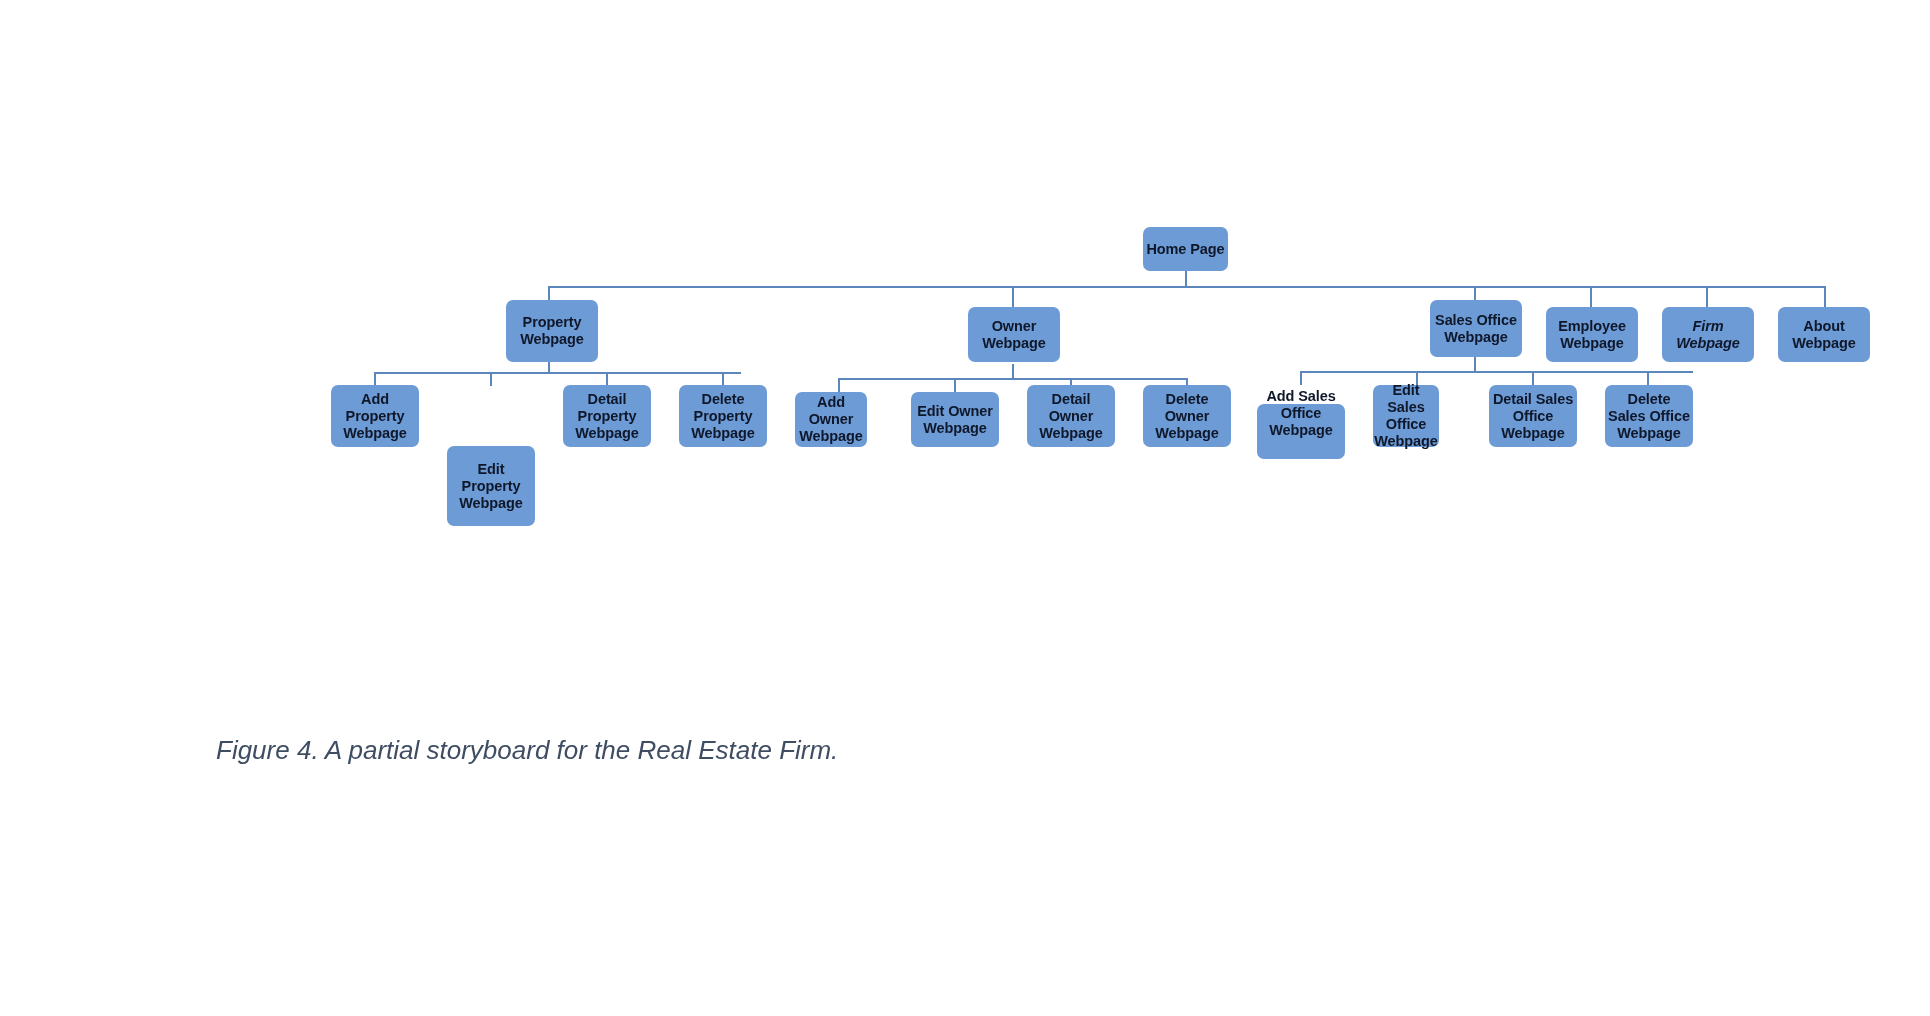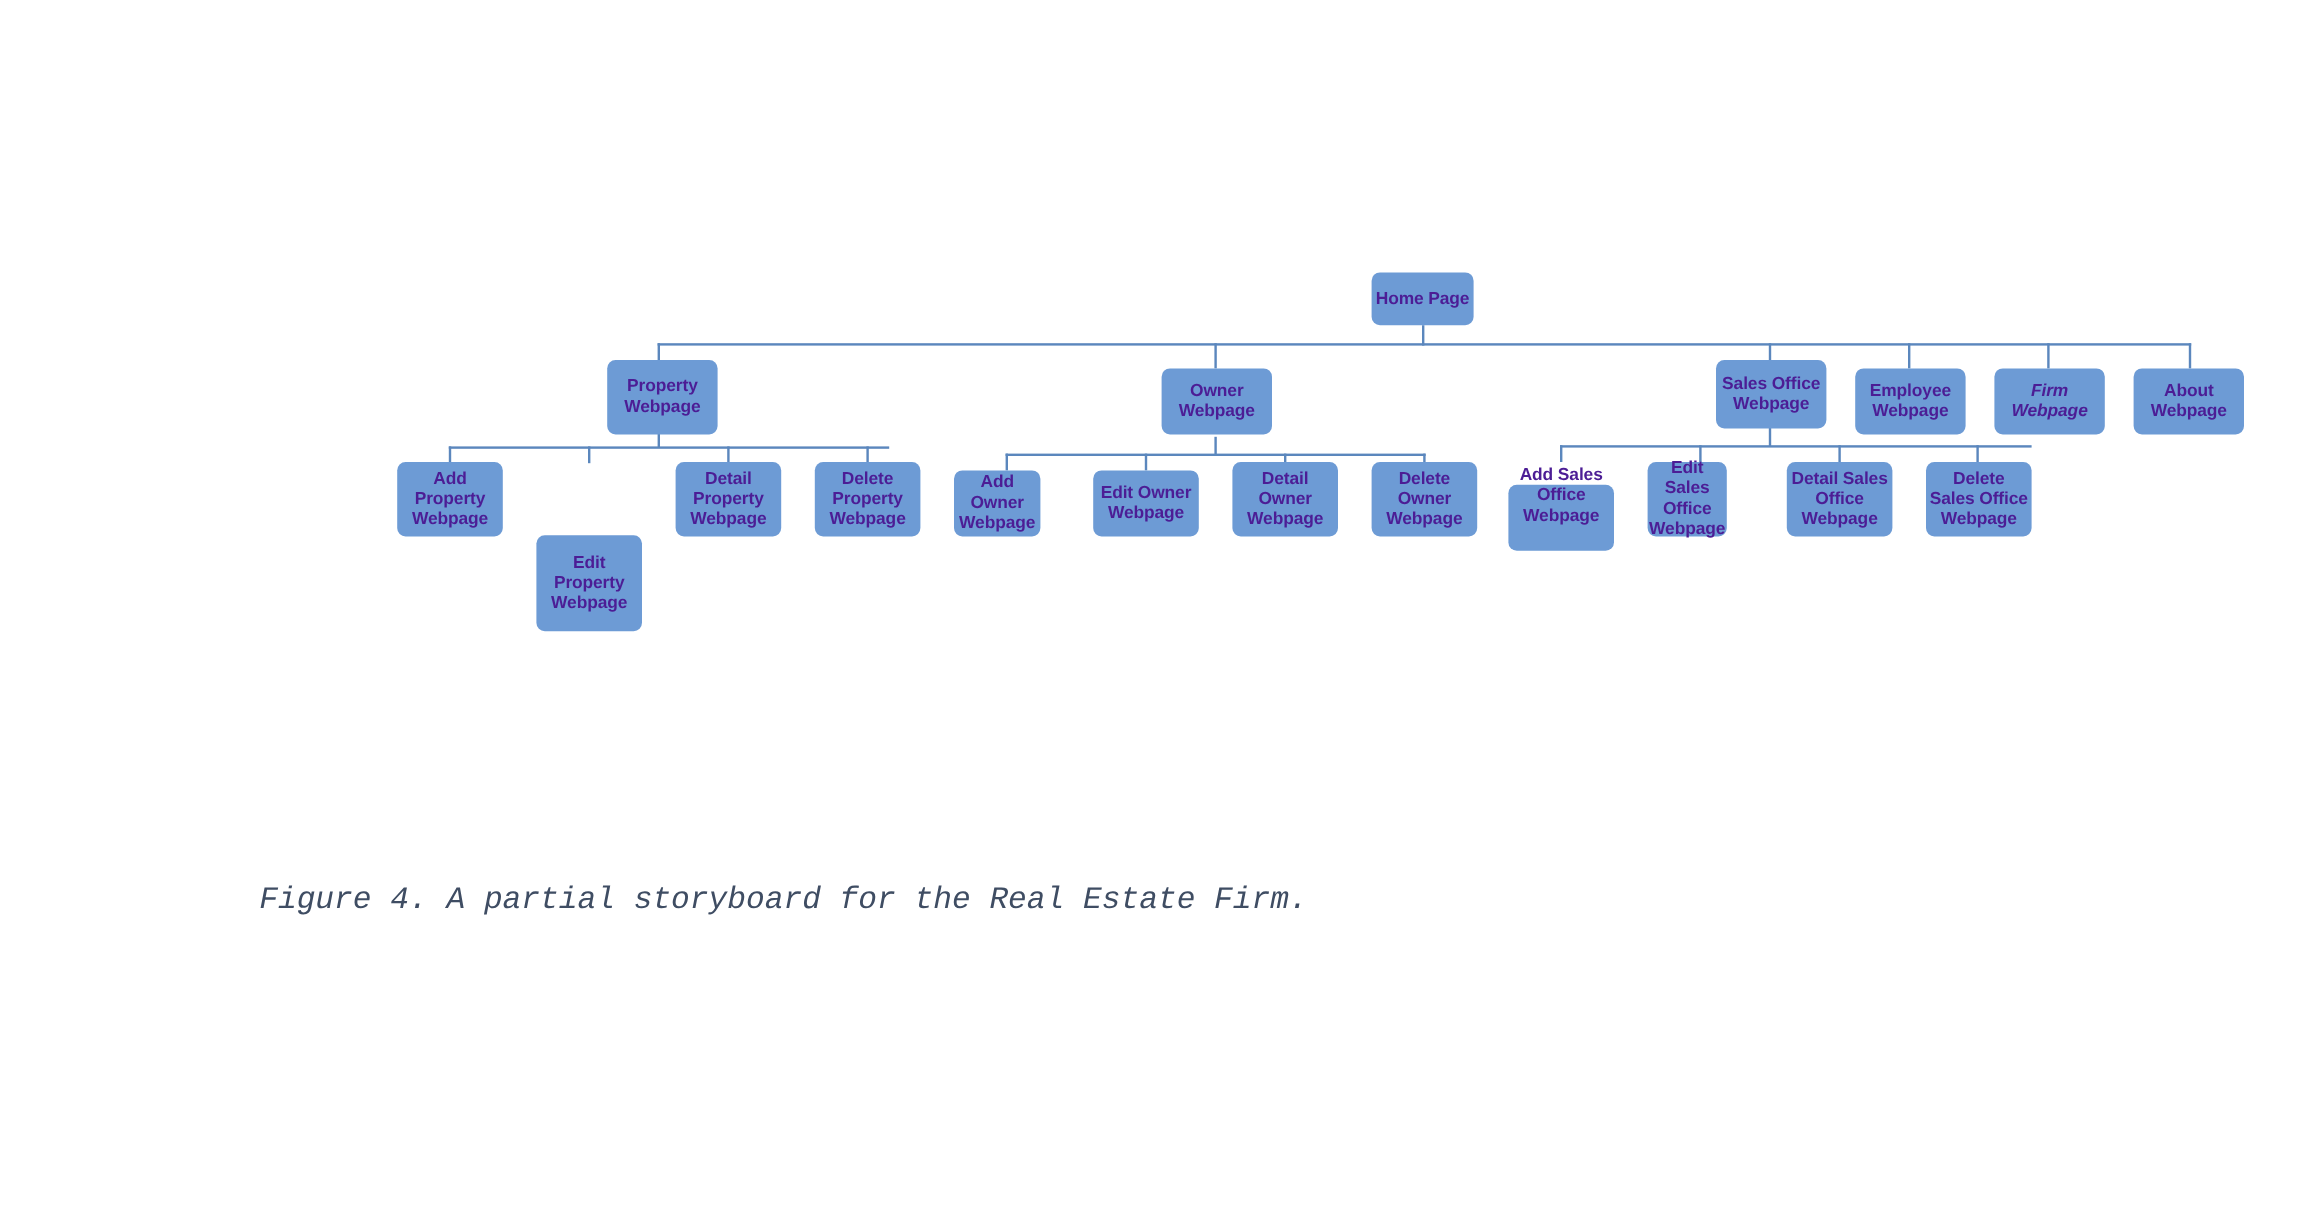--- a/index.html
+++ b/index.html
@@ -21,21 +21,21 @@
     width: 1930px;
     height: 1016px;
   }
 
   
   .node {
     position: absolute;
     box-sizing: border-box;
     background: #6d9bd5;
     border-radius: 7px;
-    color: #4c1d95;
+    color: #0f172a;
     font-family: "Liberation Sans", sans-serif;
     font-weight: bold;
     font-size: 14.5px;
     line-height: 17px;
     text-align: center;
     display: flex;
     align-items: center;
     justify-content: center;
     letter-spacing: -0.1px;
     z-index: 5;
@@ -70,21 +70,21 @@
     width: 2px;
     background: #5b87bd;
     z-index: 1;
   }
 
   
   #caption {
     position: absolute;
     left: 216px;
     top: 735px;
-    font-family: Liberation Mono, monospace;
+    font-family: Liberation Sans, sans-serif;
     font-style: italic;
     font-size: 26px;
     font-weight: 500;
     color: #3f4d63;
     white-space: nowrap;
   }
 </style>
 </head>
 <body>
 

